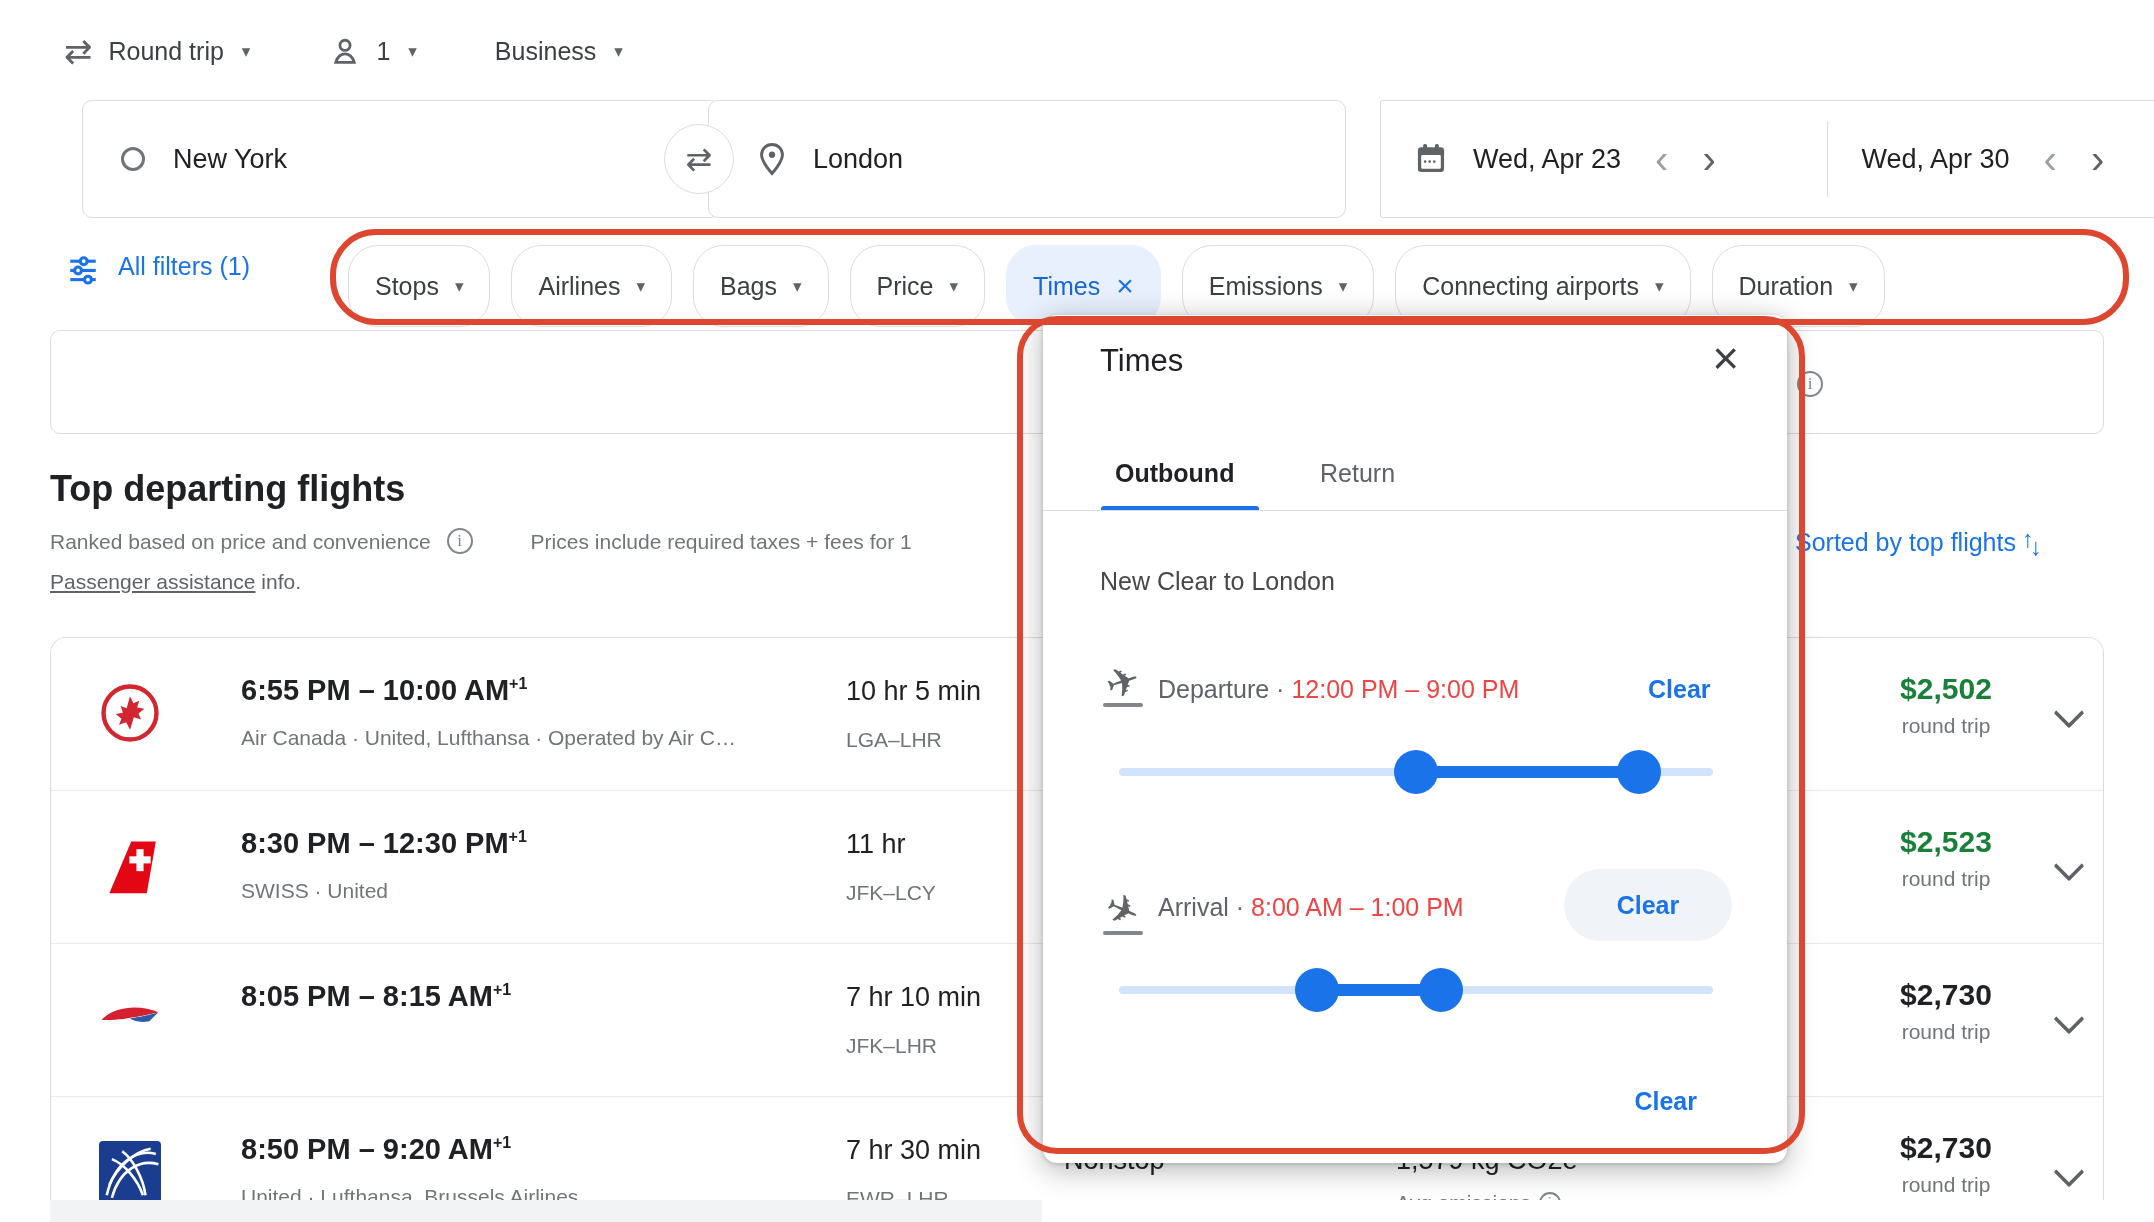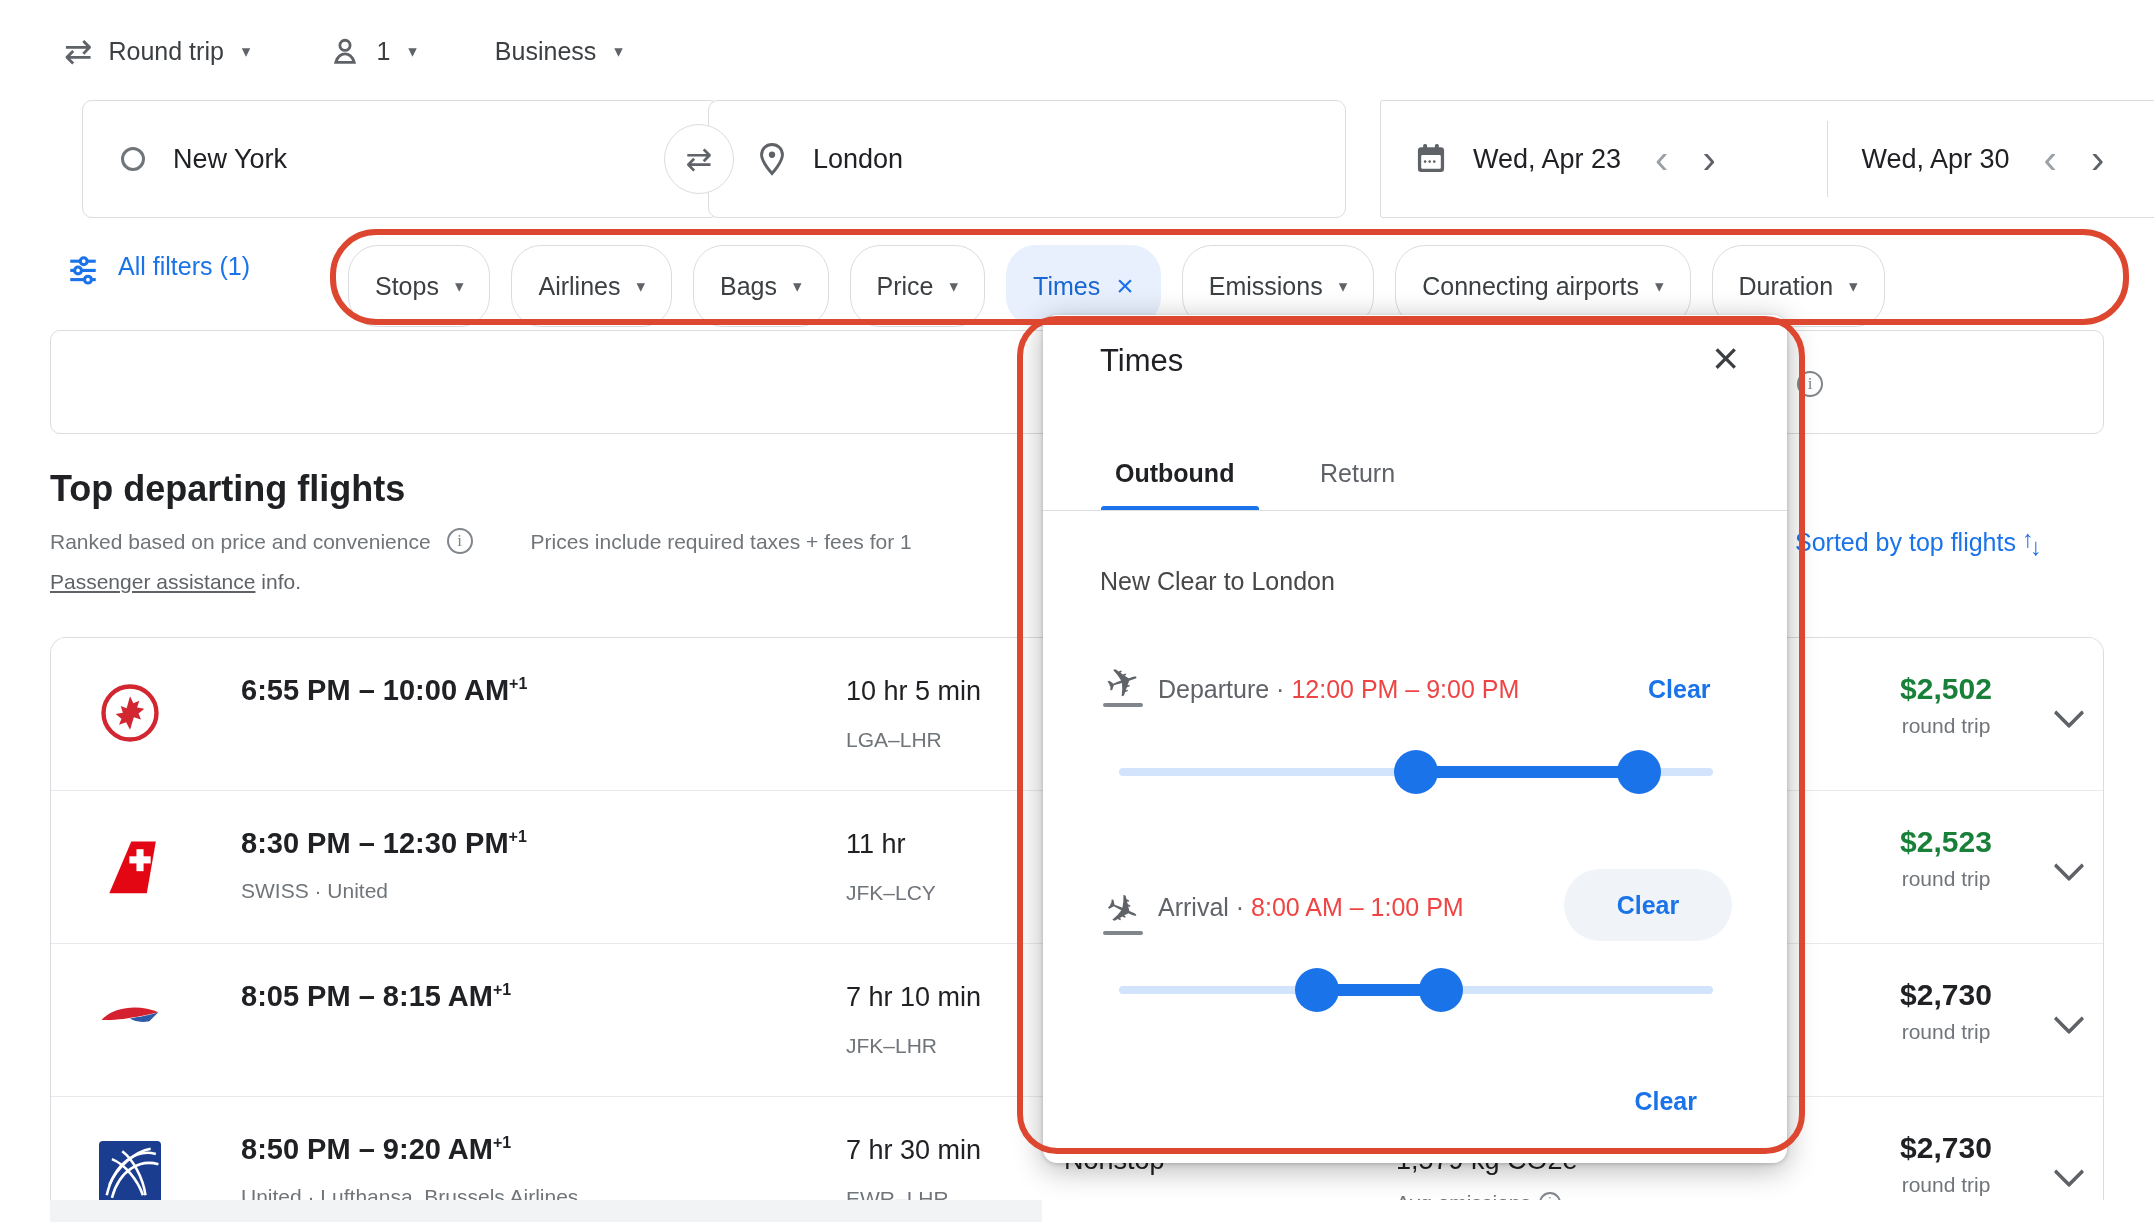--- a/index.html
+++ b/index.html
@@ -240,20 +240,21 @@
 <div class="flightlist">
 
   <div class="frow green">
     <span class="logo">
       <svg width="62" height="62" viewBox="0 0 48 48">
           <circle cx="24" cy="24" r="20.5" fill="none" stroke="#d22630" stroke-width="3.4"></circle>
           <path d="M24 11l2.6 5.4 4.6-1.9-1.7 5.3 5.6 1-4.5 3.6 1.9 4.6-5.5-1.8L24 37l-3-5.8-5.5 1.8 1.9-4.6-4.5-3.6 5.6-1-1.7-5.3 4.6 1.9z" fill="#d22630"></path>
         </svg>
     </span>
     <div class="ftimes"><span>6:55 PM – 10:00 AM</span><sup>+1</sup></div>
+    <div class="fcarriers">Air Canada · United, Lufthansa · Operated by Air C…</div>
     <div class="fdur">10 hr 5 min</div>
     <div class="froute">LGA–LHR</div>
     <div class="pricecol">
       <div class="price">$2,502</div>
       <div class="priceunit">round trip</div>
     </div>
     <span class="rowchev"></span>
   </div>
 
   <div class="frow green">

